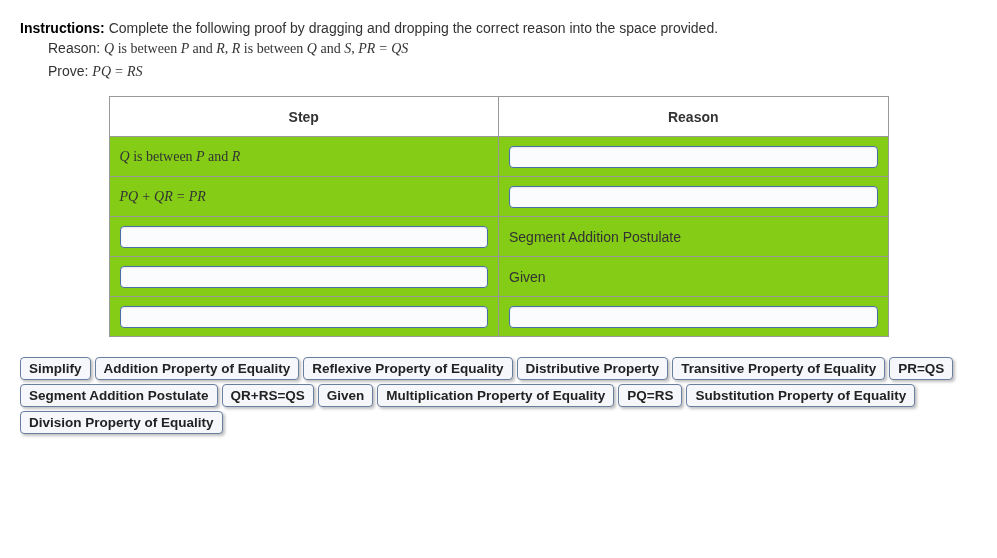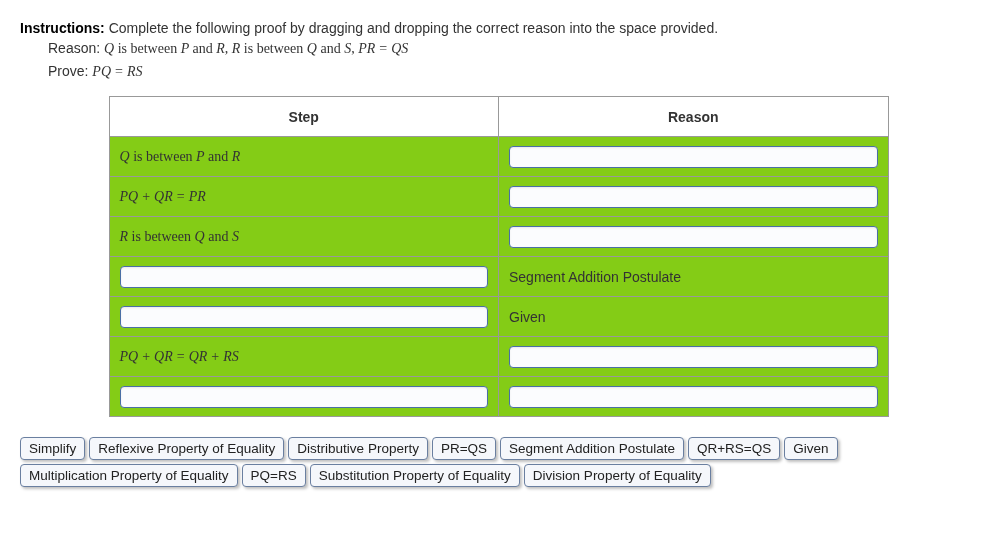--- a/index.html
+++ b/index.html
@@ -42,20 +42,21 @@
     height: 22px;
     width: 100%;
     background: #fbfcfe;
     box-shadow: inset 0 1px 2px rgba(0,0,0,0.08);
   }
   .token-bank {
     display: flex;
     flex-wrap: wrap;
     gap: 4px;
     margin-top: 20px;
+    font-weight: bold;
   }
   .token {
     display: inline-block;
     border: 1px solid #6a7fa0;
     border-radius: 4px;
     padding: 3px 8px;
     background: #f5f7fb;
     color: #222;
     font-size: 13.5px;
     box-shadow: 2px 2px 3px rgba(0,0,0,0.25);
@@ -108,71 +109,57 @@
 
     <tr>
       <td>
         <span class="math"><span>PQ</span><span class="plus">+</span><span>QR</span><span class="eq">=</span><span>PR</span></span>
       </td>
       <td>
         <div class="dropzone"></div>
       </td>
     </tr>
 
-    <tr>
-      <td>
-        <span class="math"><span>R</span> <span style="font-style:normal">is between</span> <span>Q</span> <span style="font-style:normal">and</span> <span>S</span></span>
-      </td>
-      <td>
-        <div class="dropzone"></div>
-      </td>
-    </tr>
 
     <tr>
       <td>
         <div class="dropzone"></div>
       </td>
       <td>
         <span>Segment Addition Postulate</span>
       </td>
     </tr>
 
     <tr>
       <td>
         <div class="dropzone"></div>
       </td>
       <td>
         <span>Given</span>
       </td>
     </tr>
 
-    <tr>
-      <td>
-        <span class="math"><span>PQ</span><span class="plus">+</span><span>QR</span><span class="eq">=</span><span>QR</span><span class="plus">+</span><span>RS</span></span>
-      </td>
-      <td>
-        <div class="dropzone"></div>
-      </td>
-    </tr>
 
     <tr>
       <td>
         <div class="dropzone"></div>
       </td>
       <td>
         <div class="dropzone"></div>
       </td>
     </tr>
   </tbody>
 </table>
 
 <div class="token-bank">
   <span class="token">Simplify</span>
+  <span class="token">Addition Property of Equality</span>
   <span class="token">Reflexive Property of Equality</span>
   <span class="token">Distributive Property</span>
+  <span class="token">Transitive Property of Equality</span>
   <span class="token">PR=QS</span>
   <span class="token">Segment Addition Postulate</span>
   <span class="token">QR+RS=QS</span>
   <span class="token">Given</span>
   <span class="token">Multiplication Property of Equality</span>
   <span class="token">PQ=RS</span>
   <span class="token">Substitution Property of Equality</span>
   <span class="token">Division Property of Equality</span>
 </div>
 

